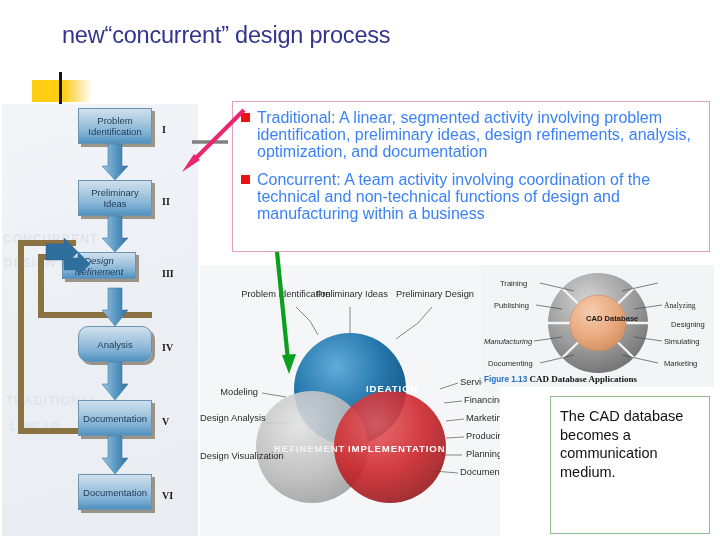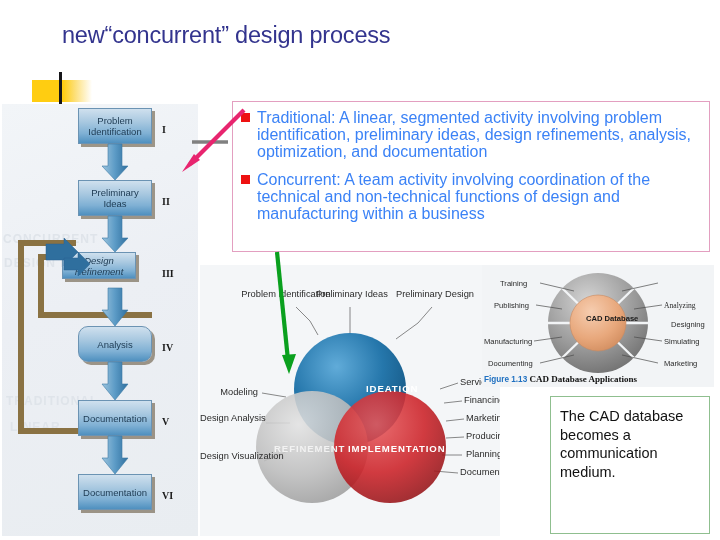--- a/index.html
+++ b/index.html
@@ -313,21 +313,21 @@
         <line x1="140" y1="26" x2="176" y2="18"></line>
         <line x1="152" y1="44" x2="180" y2="40"></line>
         <line x1="152" y1="72" x2="180" y2="76"></line>
         <line x1="140" y1="90" x2="176" y2="98"></line>
       </g>
     </svg>
     <div class="cadlabel" style="left:104px;top:50px;width:28px;text-align:center;line-height:8.6px;font-weight:bold;color:#1a1a1a;">CAD Database</div>
 
     <div class="cadlabel" style="left:18px;top:14px;">Training</div>
     <div class="cadlabel" style="left:12px;top:36px;">Publishing</div>
-    <div class="cadlabel" style="left:2px;top:72px;">Manufacturing</div>
+    <div class="cadlabel" style="left:2px;top:72px;font-style:italic;">Manufacturing</div>
     <div class="cadlabel" style="left:6px;top:94px;">Documenting</div>
 
     <div class="cadlabel" style="left:189px;top:14px;margin-top:41px;">Designing</div>
     <div class="cadlabel" style="left:182px;top:36px;font-family:Liberation Serif, serif;">Analyzing</div>
     <div class="cadlabel" style="left:182px;top:72px;">Simulating</div>
     <div class="cadlabel" style="left:182px;top:94px;">Marketing</div>
   </div>
 
   <div id="cadcap">
     <span class="fignum">Figure 1.13</span>

